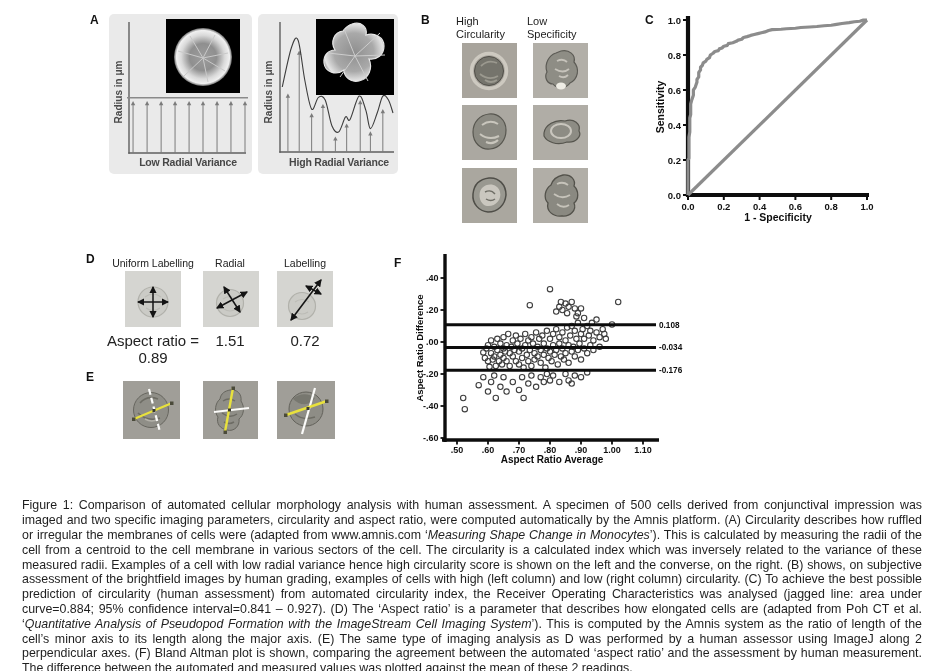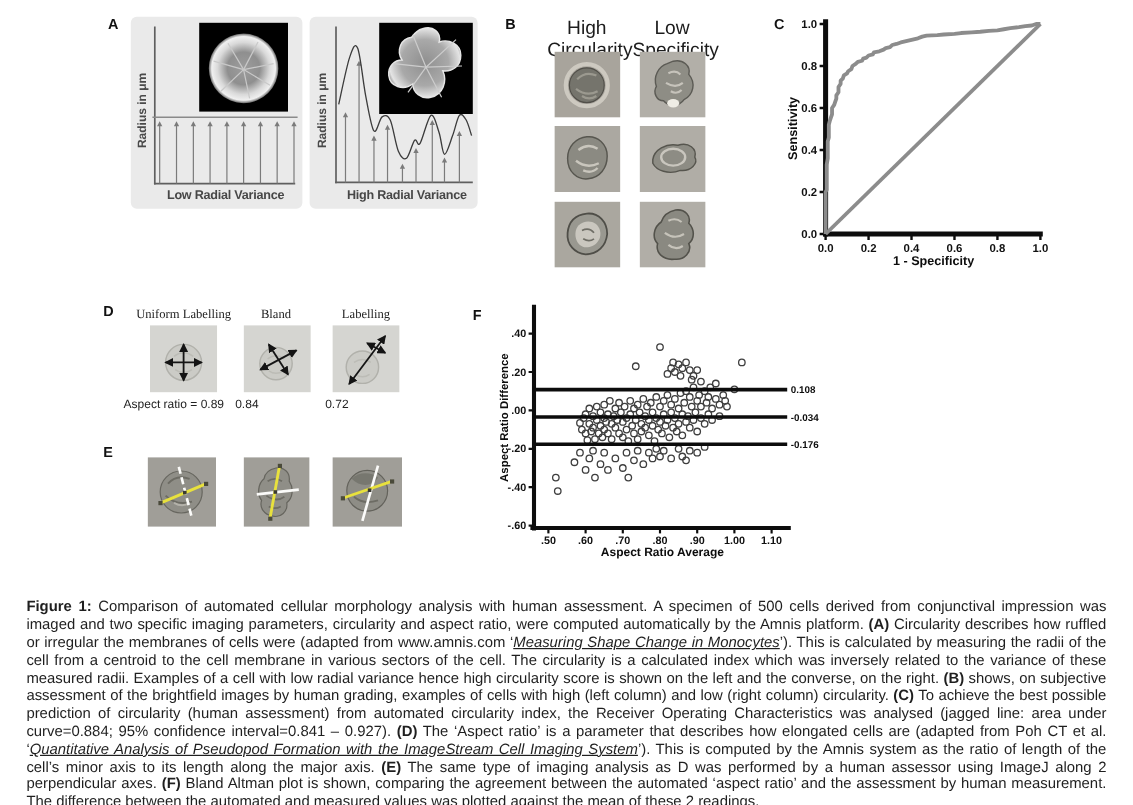--- a/index.html
+++ b/index.html
@@ -2,34 +2,34 @@
 <html><head>
 <meta charset="utf-8">
 <style>
   html,body{margin:0;padding:0;background:#ffffff;}
   #canvas{position:relative;width:944px;height:671px;background:#ffffff;overflow:hidden;
           font-family:"Liberation Sans",sans-serif;}
   .plabel{position:absolute;font-weight:bold;font-size:12px;color:#111;}
   .abox{position:absolute;background:#eaeaea;border-radius:5px;}
   .axlabel{font-weight:bold;font-size:10px;fill:#4a4a4a;}
   .axlabel2{font-weight:bold;font-size:10.5px;fill:#474747;letter-spacing:-0.2px;}
-  .bhead{position:absolute;font-size:16px;color:#1c1c1c;text-align:center;line-height:1.18;}
+  .bhead{position:absolute;font-size:11px;color:#1c1c1c;text-align:left;line-height:1.18;}
   .bimg,.dimg,.eimg{position:absolute;}
-  .dtitle{position:absolute;font-size:10.5px;color:#222;text-align:center;font-family:Liberation Serif, serif;}
-  .dvalue{position:absolute;font-size:10px;color:#222;}
+  .dtitle{position:absolute;font-size:10.5px;color:#222;text-align:center;}
+  .dvalue{position:absolute;font-size:15px;color:#222;text-align:center;}
   .ctitle{font-weight:bold;font-size:10.5px;fill:#0d0d0d;}
   .ftitle{font-weight:bold;font-size:10px;fill:#0d0d0d;}
   .ftitley{font-weight:bold;font-size:9.5px;fill:#0d0d0d;}
   .tick{font-family:"Liberation Sans",sans-serif;font-weight:bold;font-size:9.5px;fill:#111;}
   .tick2{font-family:"Liberation Sans",sans-serif;font-weight:bold;font-size:9px;fill:#111;}
   .reflab{font-family:"Liberation Sans",sans-serif;font-weight:bold;font-size:8.2px;fill:#0d0d0d;}
   #caption{position:absolute;left:22px;top:486px;width:900px;text-align:justify;
            font-size:12.4px;line-height:14.8px;color:#1f1f1f;}
-  #caption .b{font-weight:bold;}
-  #caption .i{font-style:italic;text-decoration:underline;}
+  #caption .b{font-weight:normal;}
+  #caption .i{font-style:italic;}
   #caption .r{font-style:normal;}
   svg{display:block;}
 </style>
 </head>
 <body>
 
 <div id="canvas">
 
   <svg width="0" height="0" style="position:absolute">
     <defs>
@@ -223,21 +223,21 @@
         <text x="26" y="50.5" text-anchor="end" class="tick">0.8</text>
         <line x1="33" y1="12" x2="28" y2="12" stroke="#0d0d0d" stroke-width="2"></line>
         <text x="26" y="15.5" text-anchor="end" class="tick">1.0</text>
         <polyline points="33,187 212,12" fill="none" stroke="#8c8c8c" stroke-width="3.2"></polyline>
         <polyline points="33,187 33,152 33.895,150.25 33.895,129.25 34.79,124 34.79,110 35.685,106.5 35.685,96 36.58,92.5 37.475,89.87499999999999 38.37,87.25000000000001 38.37,82 40.16,79.375 41.055,76.75 41.95,74.125 41.95,71.5 43.74,68.87499999999999 43.74,64.50000000000001 45.53,61.875 45.53,59.25 47.32,57.5 48.215,54.875 50.900000000000006,53.125 51.795,51.375 54.480000000000004,49.625 55.375,47 58.06,45.25 59.849999999999994,43.5 63.43000000000001,42.625 64.325,40.875 67.00999999999999,40 68.80000000000001,38.25 72.38,37.375 73.275,35.625 77.75,34.75 81.33000000000001,33.349999999999994 83.12,32.125 86.69999999999999,31.25 88.49000000000001,29.5 92.07,28.625 95.65,27.400000000000006 99.23,26.525000000000006 102.81,25.650000000000006 106.39,24.775000000000006 109.97,23.899999999999977 113.55,22.5 117.13,21.625 126.08,21.275000000000006 131.45,20.75 140.39999999999998,20.224999999999994 145.76999999999998,19.525000000000006 154.72000000000003,19 161.88,18.474999999999994 169.04,17.775000000000006 176.20000000000002,17.25 181.57,16.375 186.94,15.5 194.1,14.625 199.47,13.75 204.84,13.224999999999994 208.42,12 212,12" fill="none" stroke="#8c8c8c" stroke-width="3.2" stroke-linejoin="round"></polyline>
       </g>
   </svg>
 
   <div class="plabel" style="left:86px;top:252px">D</div>
   <div class="dtitle" style="left:103px;top:257px;width:100px">Uniform Labelling</div>
-  <div class="dtitle" style="left:196px;top:257px;width:68px">Bland</div>
+  <div class="dtitle" style="left:196px;top:257px;width:68px">Radial</div>
   <div class="dtitle" style="left:271px;top:257px;width:68px">Labelling</div>
 
   <svg class="dimg" style="left:125px;top:271px" width="56" height="56" viewBox="0 0 56 56">
     <rect width="56" height="56" fill="#d5d5d1"></rect>
     <circle cx="28" cy="31" r="15" fill="#cbcbc6" stroke="#b1b1ab" stroke-width="1.2"></circle>
     <g stroke="#bcbcb6" stroke-width="1.2" fill="none">
         <path d="M20,26 q8,-6 16,0"></path>
         <path d="M21,37 q7,5 14,0"></path>
       </g>
     <g stroke="#151515" stroke-width="1.5">
@@ -264,21 +264,21 @@
         <path d="M18,31 q7,-5 14,0"></path>
         <path d="M19,41 q6,4 12,0"></path>
       </g>
     <g stroke="#151515" stroke-width="1.5">
       <line x1="14" y1="49" x2="44" y2="9" marker-start="url(#ah)" marker-end="url(#ah)"></line>
       <line x1="29" y1="15" x2="44" y2="23" marker-start="url(#ah)" marker-end="url(#ah)"></line>
     </g>
   </svg>
 
   <div class="dvalue" style="left:103px;top:332px;width:100px">Aspect ratio = 0.89</div>
-  <div class="dvalue" style="left:196px;top:332px;width:68px">0.84</div>
+  <div class="dvalue" style="left:196px;top:332px;width:68px">1.51</div>
   <div class="dvalue" style="left:271px;top:332px;width:68px">0.72</div>
 
   <div class="plabel" style="left:86px;top:370px">E</div>
   <svg class="eimg" style="left:123px;top:381px" width="57" height="58" viewBox="0 0 57 58">
     <rect width="57" height="58" fill="#a09e98"></rect>
     <circle cx="28" cy="29" r="17.5" fill="#8f8e87" stroke="#67665f" stroke-width="1"></circle>
     <g stroke="#6d6c64" stroke-width="1.6" fill="none">
         <path d="M17,22 q7,-8 18,-4"></path>
         <path d="M15,32 q9,9 22,5"></path>
       </g>

